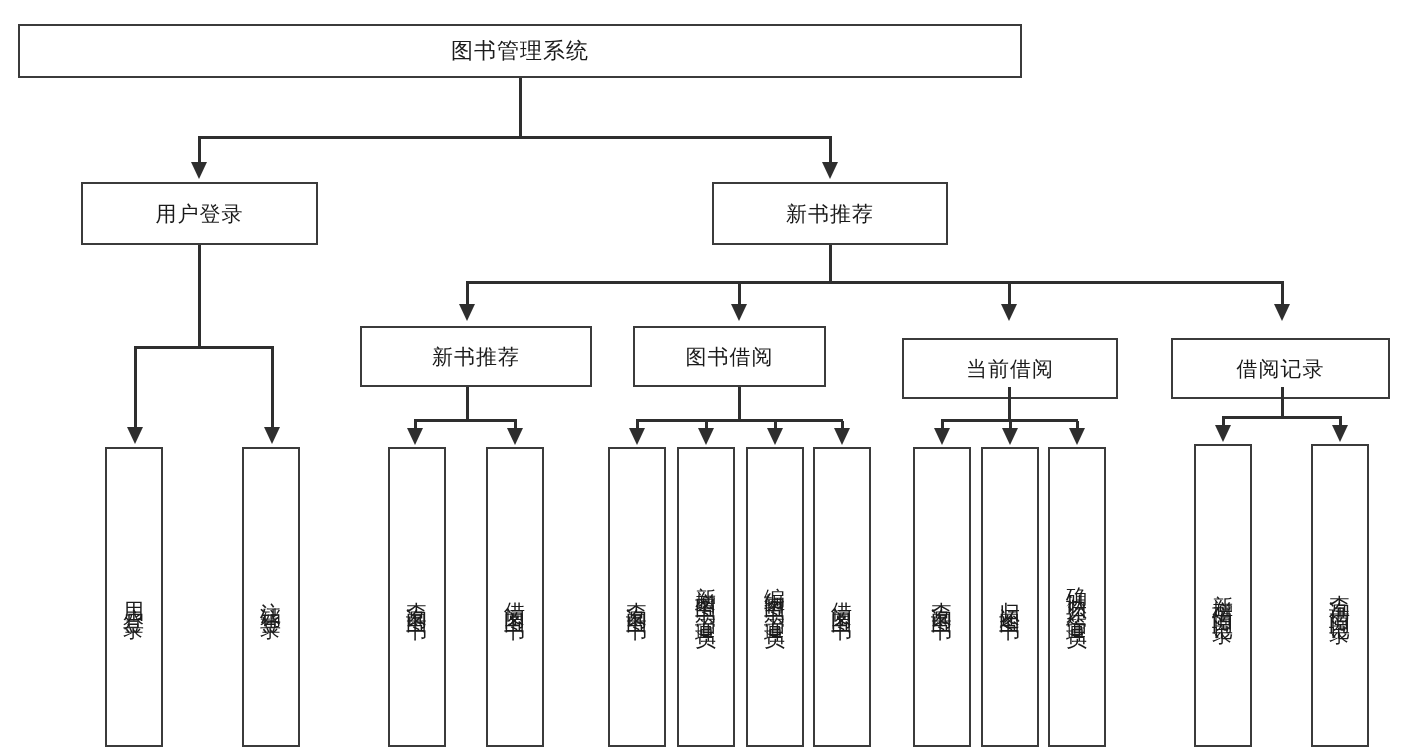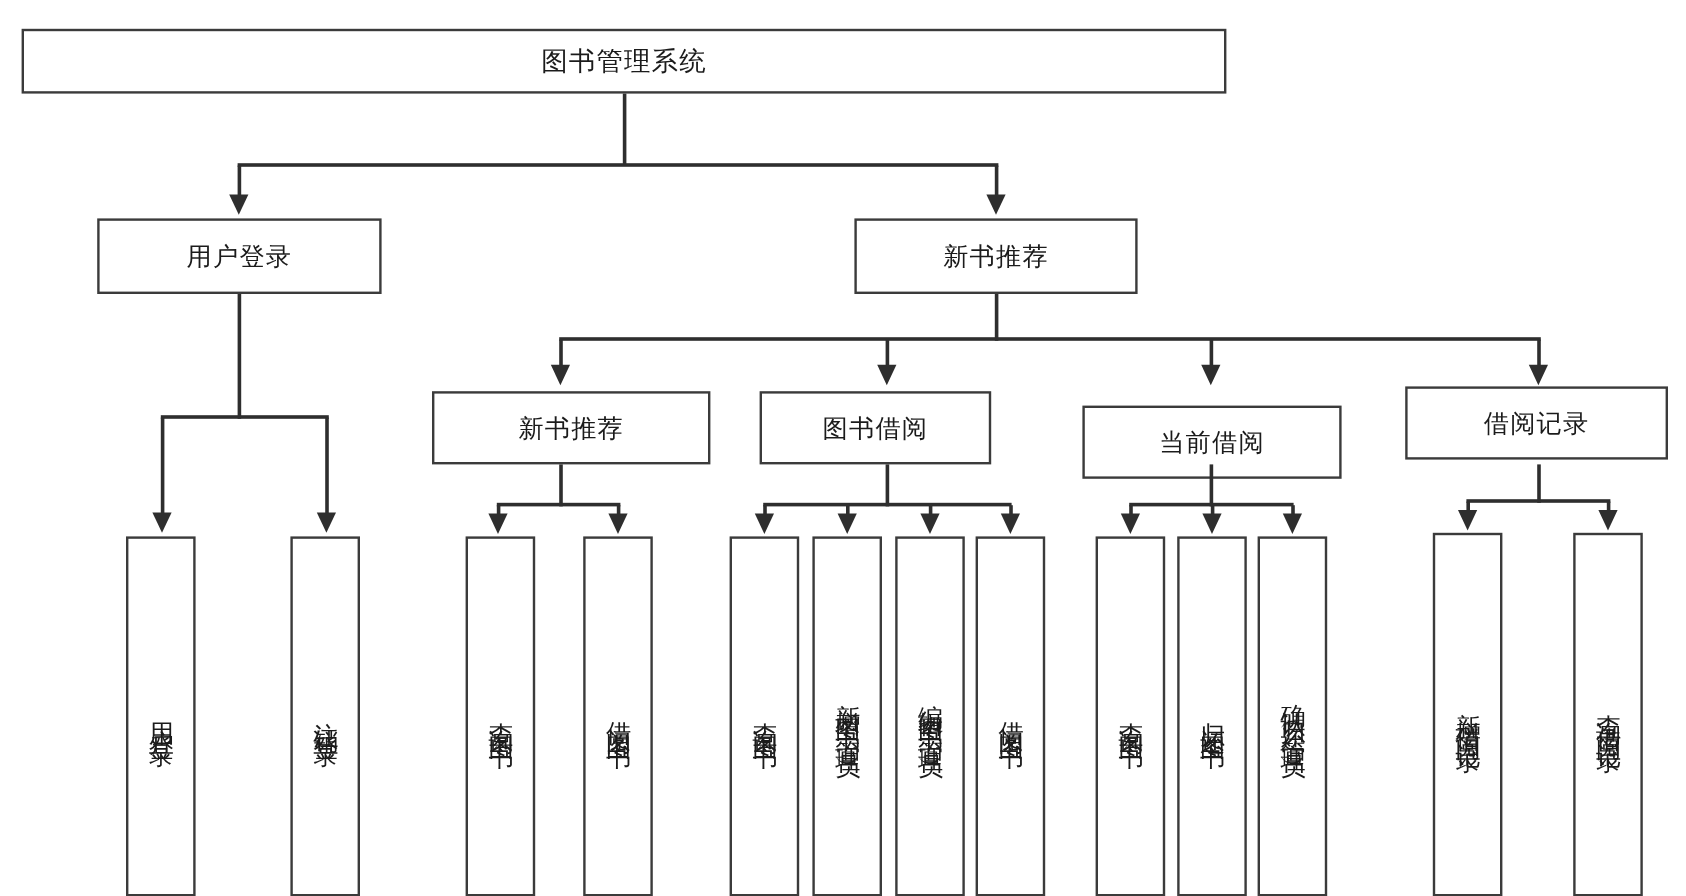--- a/index.html
+++ b/index.html
@@ -105,21 +105,21 @@
 
   <div class="node h" style="left:360px;top:314px;width:232px;height:61px;">
     <span>新书推荐</span>
   </div>
   <div class="node h" style="left:633px;top:314px;width:193px;height:61px;">
     <span>图书借阅</span>
   </div>
   <div class="node h" style="left:902px;top:326px;width:216px;height:61px;">
     <span>当前借阅</span>
   </div>
-  <div class="node h" style="left:1171px;top:310px;width:219px;height:61px;">
+  <div class="node h" style="left:1171px;top:326px;width:219px;height:61px;">
     <span>借阅记录</span>
   </div>
 
   <div class="vline" style="left:466px;top:375px;height:35px;"></div>
   <div class="hline" style="left:414px;top:407px;width:103px;"></div>
   <div class="vline" style="left:414px;top:409px;height:10px;"></div>
   <div class="arrow" style="left:407px;top:416px;"></div>
   <div class="vline" style="left:514px;top:409px;height:10px;"></div>
   <div class="arrow" style="left:507px;top:416px;"></div>
 

